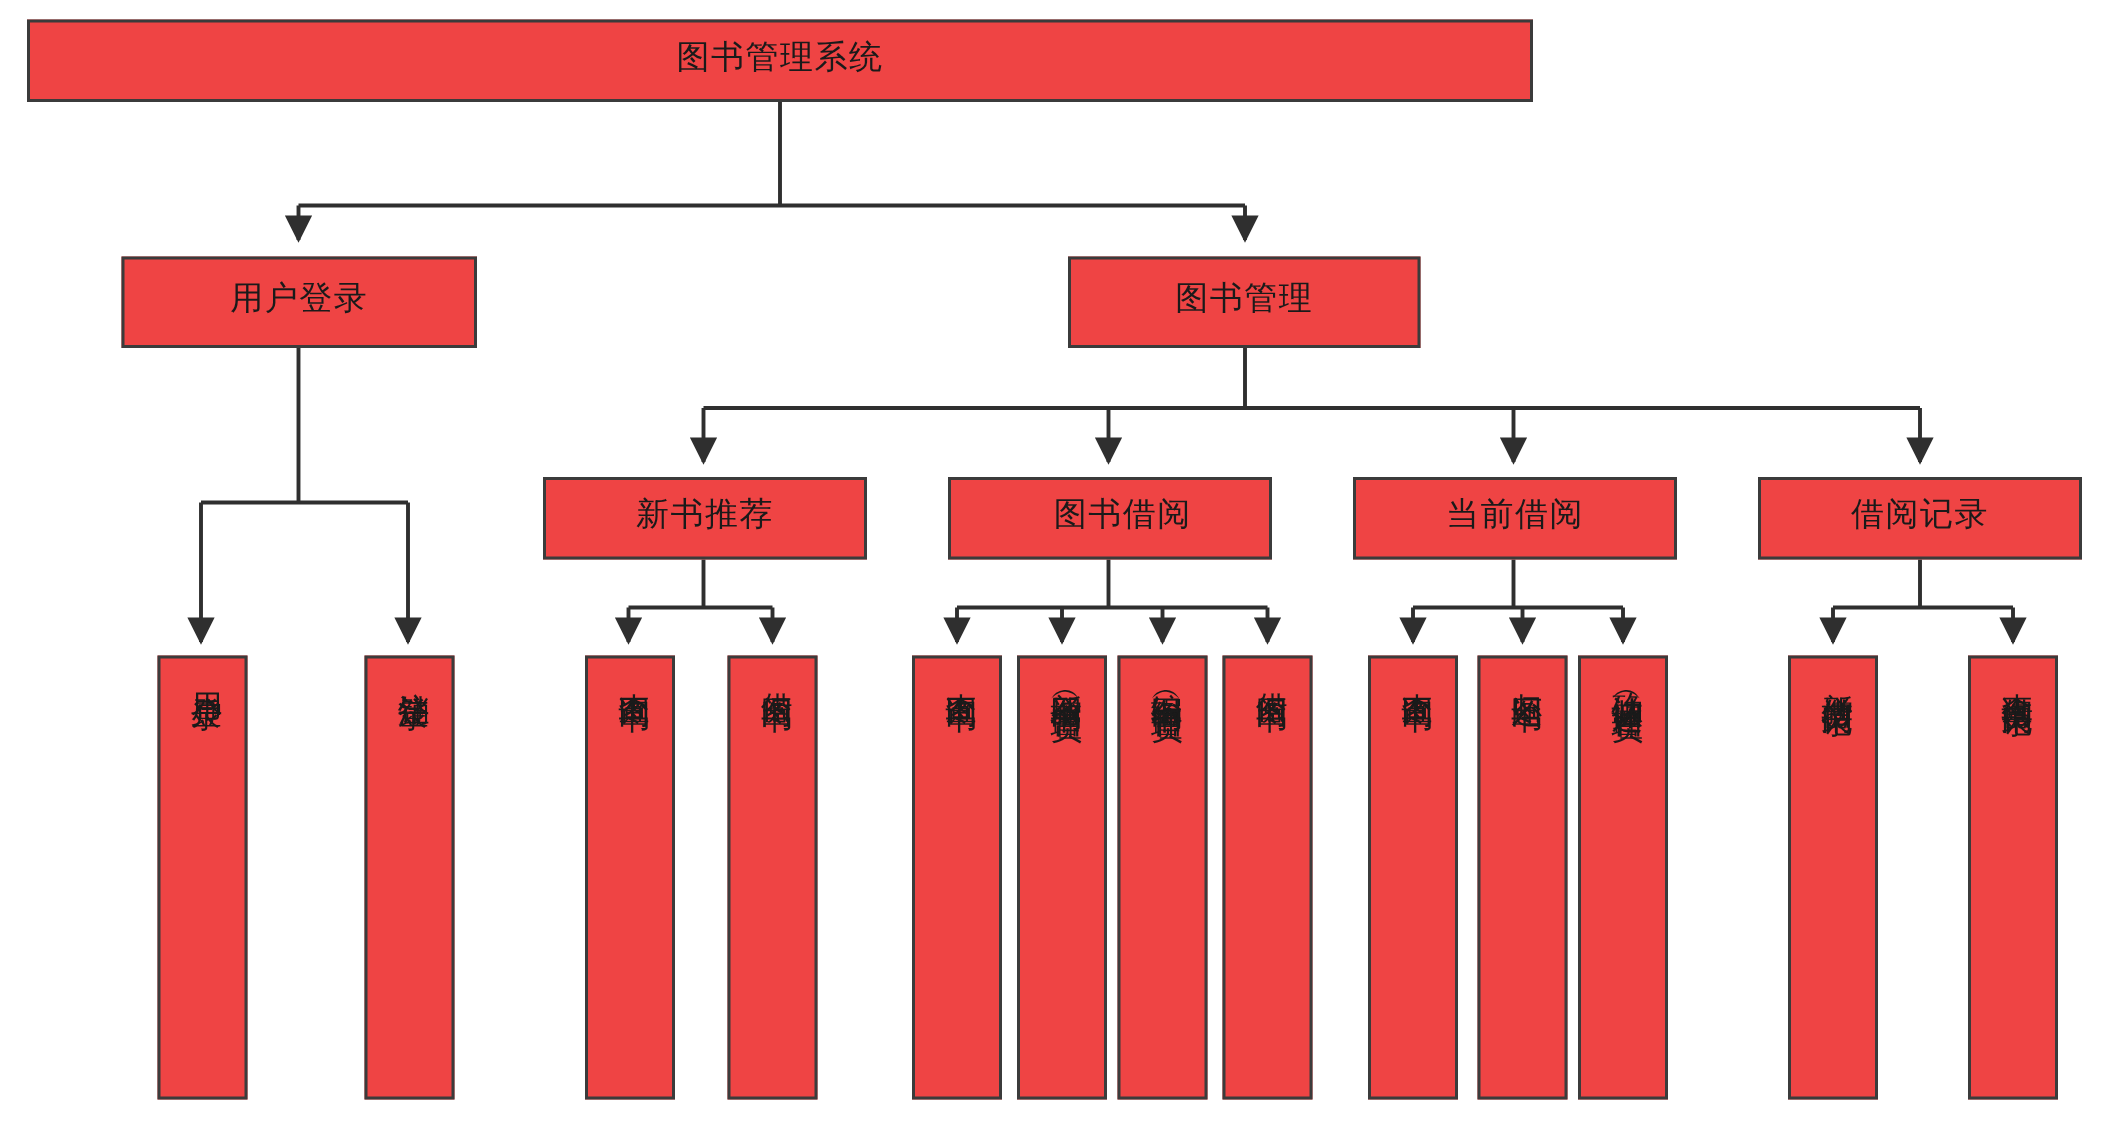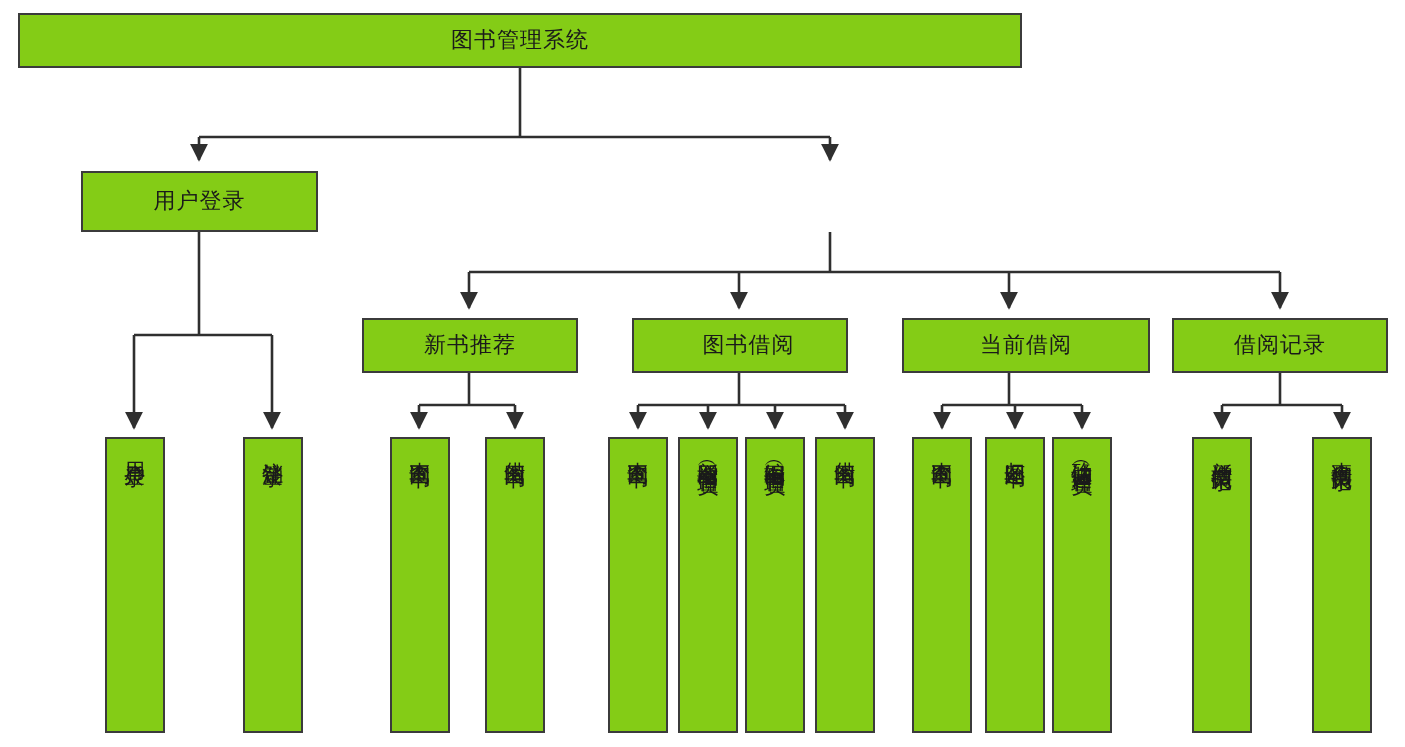--- a/index.html
+++ b/index.html
@@ -22,26 +22,27 @@
     position: absolute;
     left: 0;
     top: 0;
     width: 1405px;
     height: 747px;
   }
   .node {
     position: absolute;
     box-sizing: border-box;
     border: 2px solid #3b3b3b;
-    background: #84cc16;
+    background: #ef4444;
     color: #1a1a1a;
     display: flex;
     align-items: center;
     justify-content: center;
     z-index: 3;
+    font-family: Liberation Mono, monospace;
   }
   .node.h-node {
     font-size: 22px;
     line-height: 1.2;
     letter-spacing: 1px;
     white-space: nowrap;
   }
   .node.v-node {
     font-size: 21px;
     letter-spacing: 1px;
@@ -120,28 +121,31 @@
     </g>
   </svg>
 
   <div class="node h-node" style="left:18px;top:13px;width:1004px;height:55px;">
     <span>图书管理系统</span>
   </div>
 
   <div class="node h-node" style="left:81px;top:171px;width:237px;height:61px;">
     <span>用户登录</span>
   </div>
+  <div class="node h-node" style="left:712px;top:171px;width:235px;height:61px;">
+    <span>图书管理</span>
+  </div>
 
   <div class="node h-node" style="left:362px;top:318px;width:216px;height:55px;">
     <span>新书推荐</span>
   </div>
   <div class="node h-node" style="left:632px;top:318px;width:216px;height:55px;padding-left:17px;">
     <span>图书借阅</span>
   </div>
-  <div class="node h-node" style="left:902px;top:318px;width:248px;height:55px;">
+  <div class="node h-node" style="left:902px;top:318px;width:216px;height:55px;">
     <span>当前借阅</span>
   </div>
   <div class="node h-node" style="left:1172px;top:318px;width:216px;height:55px;align-items:center;">
     <span>借阅记录</span>
   </div>
 
   <div class="node v-node" style="left:105px;top:437px;width:60px;height:296px;">
     <span class="vtext">用户登录</span>
   </div>
   <div class="node v-node" style="left:243px;top:437px;width:60px;height:296px;">

